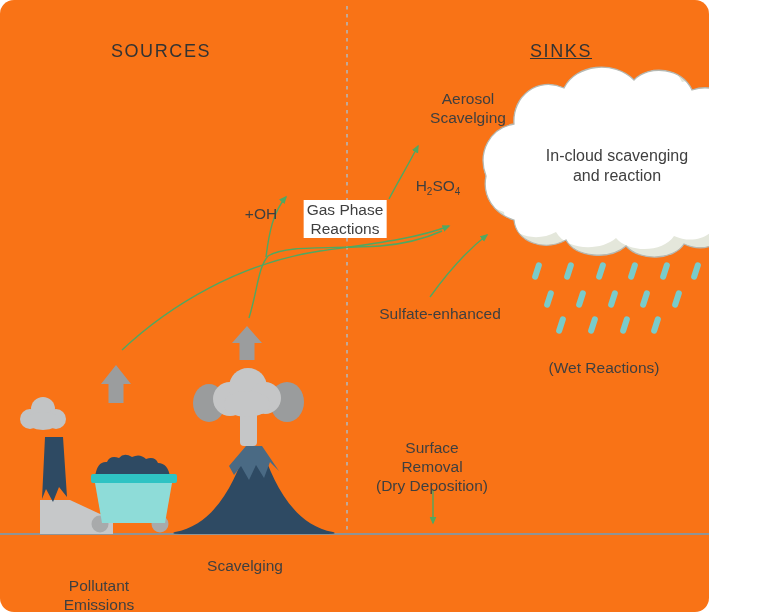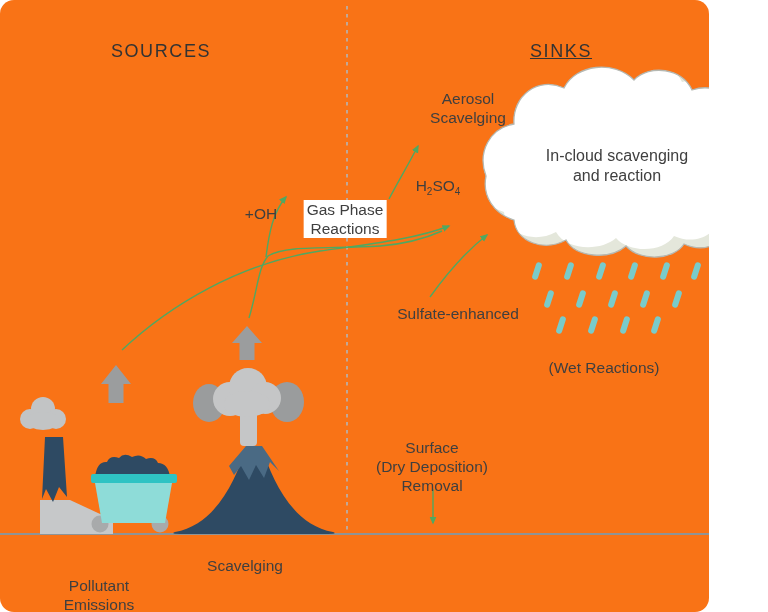--- a/index.html
+++ b/index.html
@@ -142,32 +142,32 @@
     <div>Reactions</div>
   </div>
 
   <div class="lbl" style="left:261px;top:204px;">+OH</div>
 
   <div class="lbl incloud" style="left:617px;top:146px;">
     <div>In-cloud scavenging</div>
     <div>and reaction</div>
   </div>
 
-  <div class="lbl" style="left:458px;top:304px;">
+  <div class="lbl" style="left:440px;top:304px;">
     <div>Sulfate-enhanced</div>
   </div>
 
   <div class="lbl" style="left:604px;top:358px;">
     <div>(Wet Reactions)</div>
   </div>
 
   <div class="lbl" style="left:432px;top:438px;">
     <div>Surface</div>
+    <div>Removal</div>
     <div>(Dry Deposition)</div>
-    <div>Removal</div>
   </div>
 
   <div class="lbl" style="left:99px;top:576px;">
     <div>Pollutant</div>
     <div>Emissions</div>
   </div>
 
   <div class="lbl" style="left:245px;top:556px;">Scavelging</div>
 
 </div>

